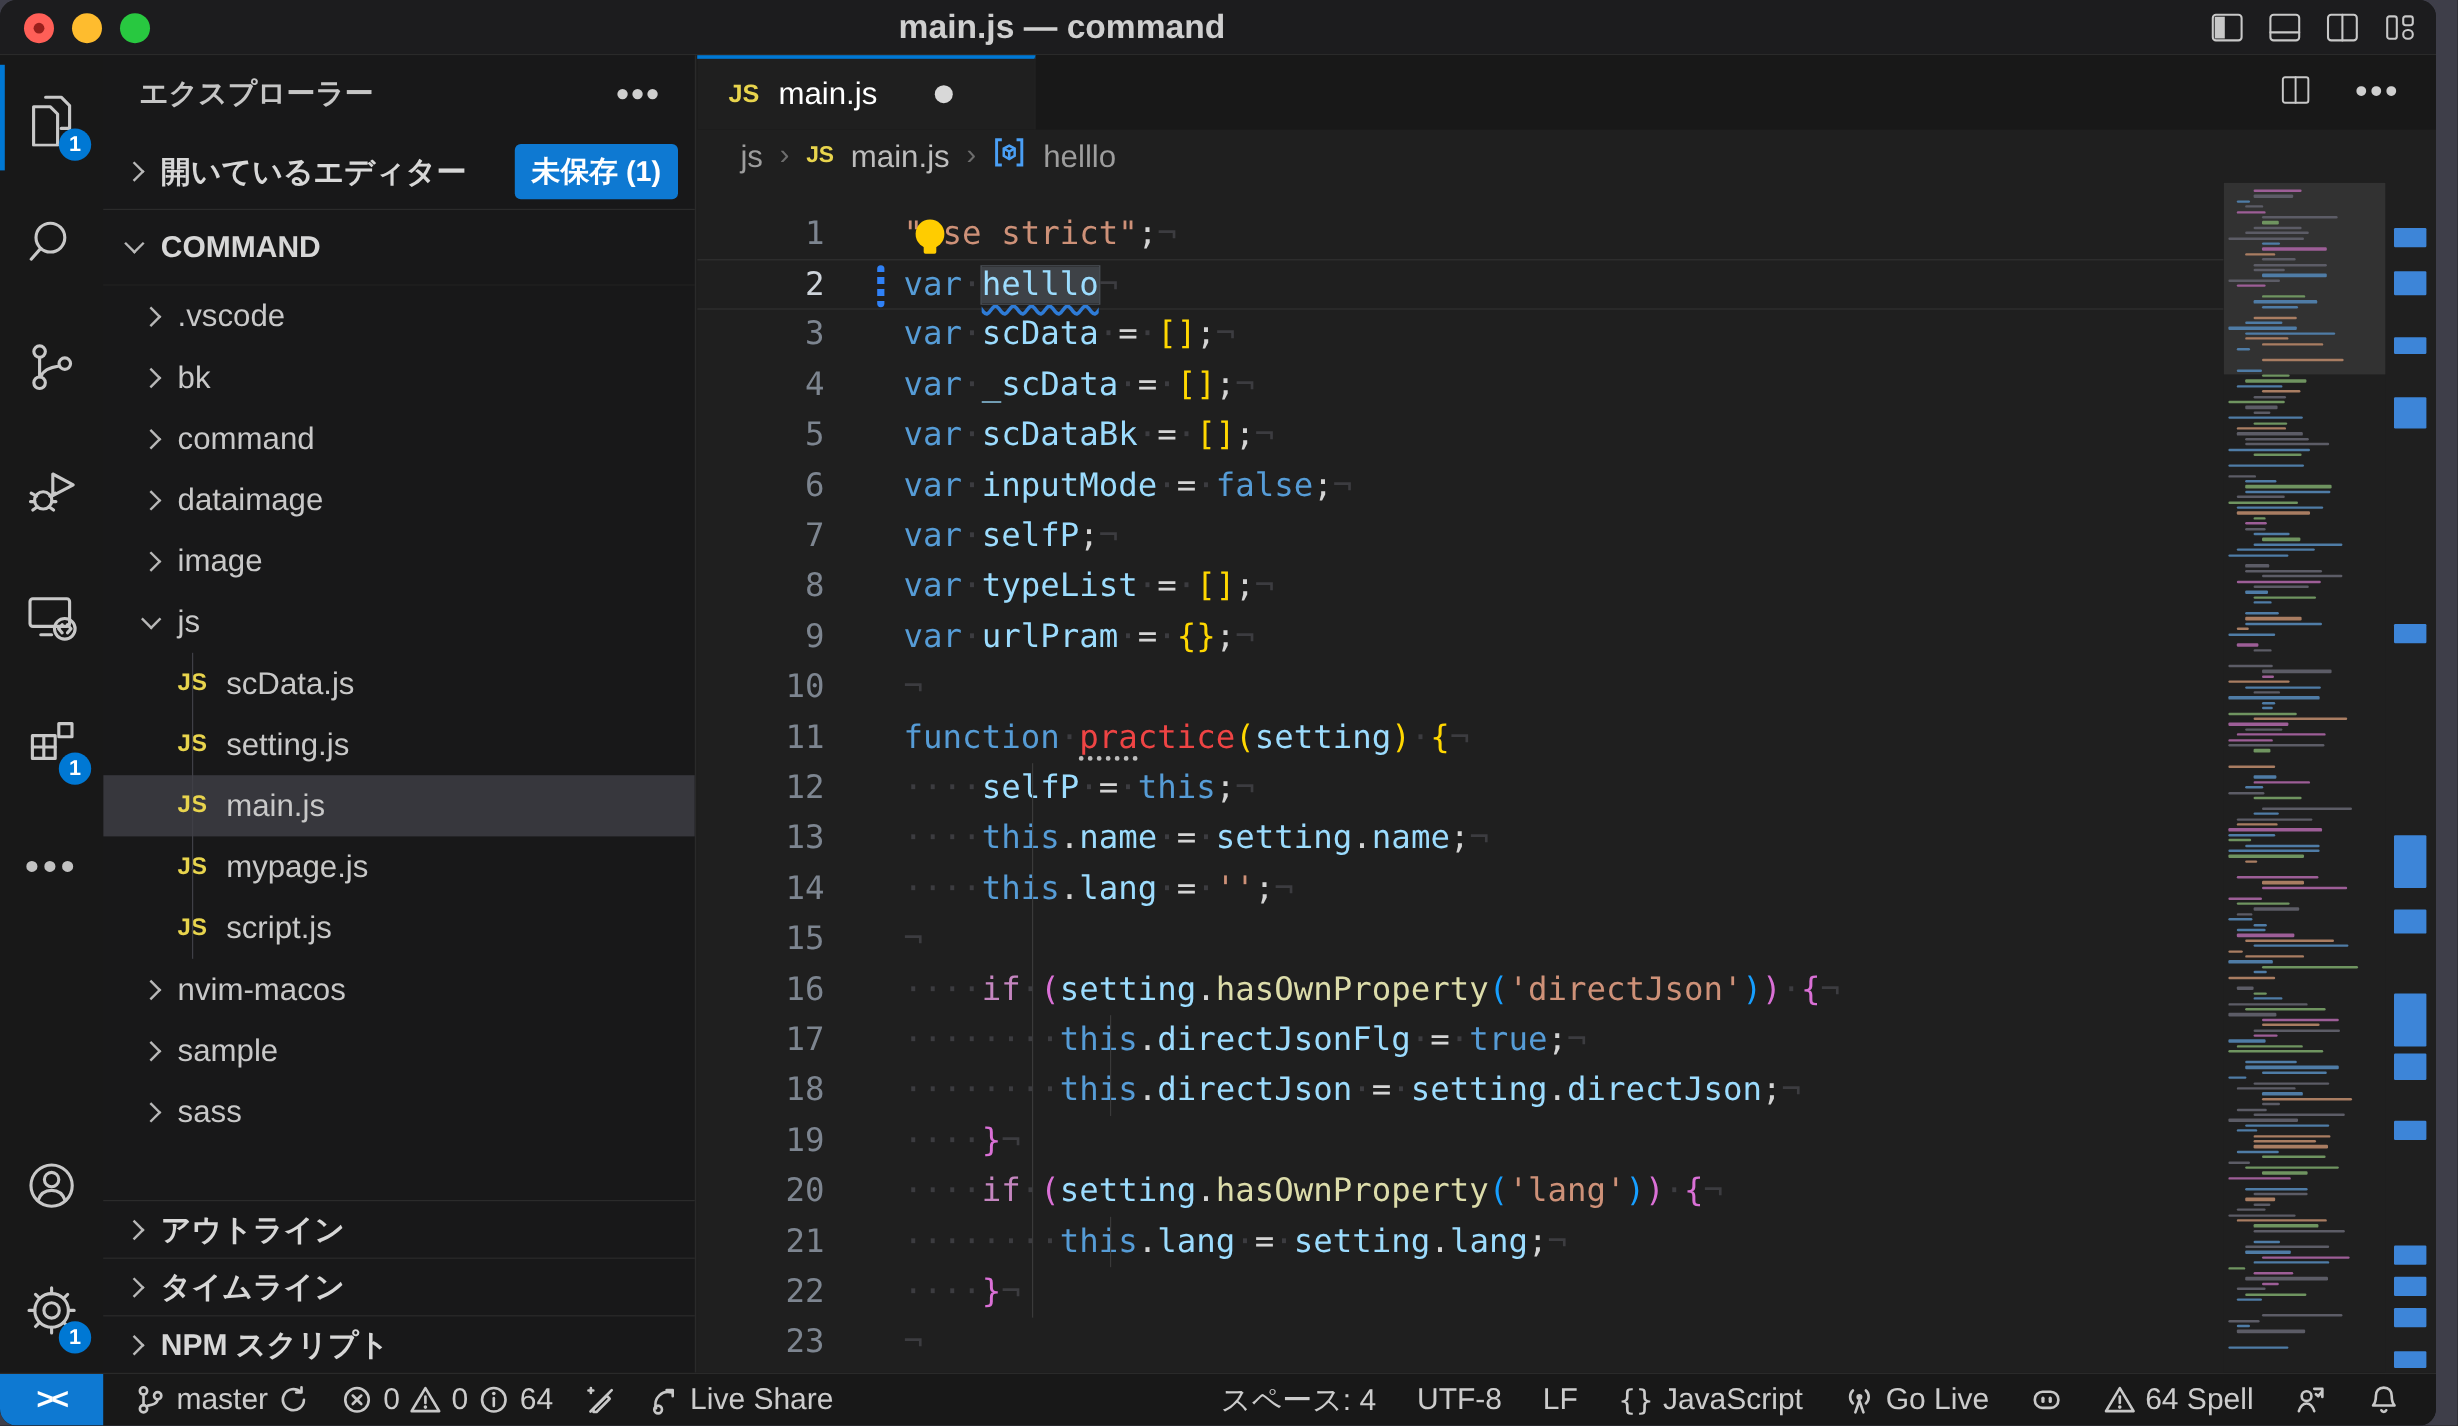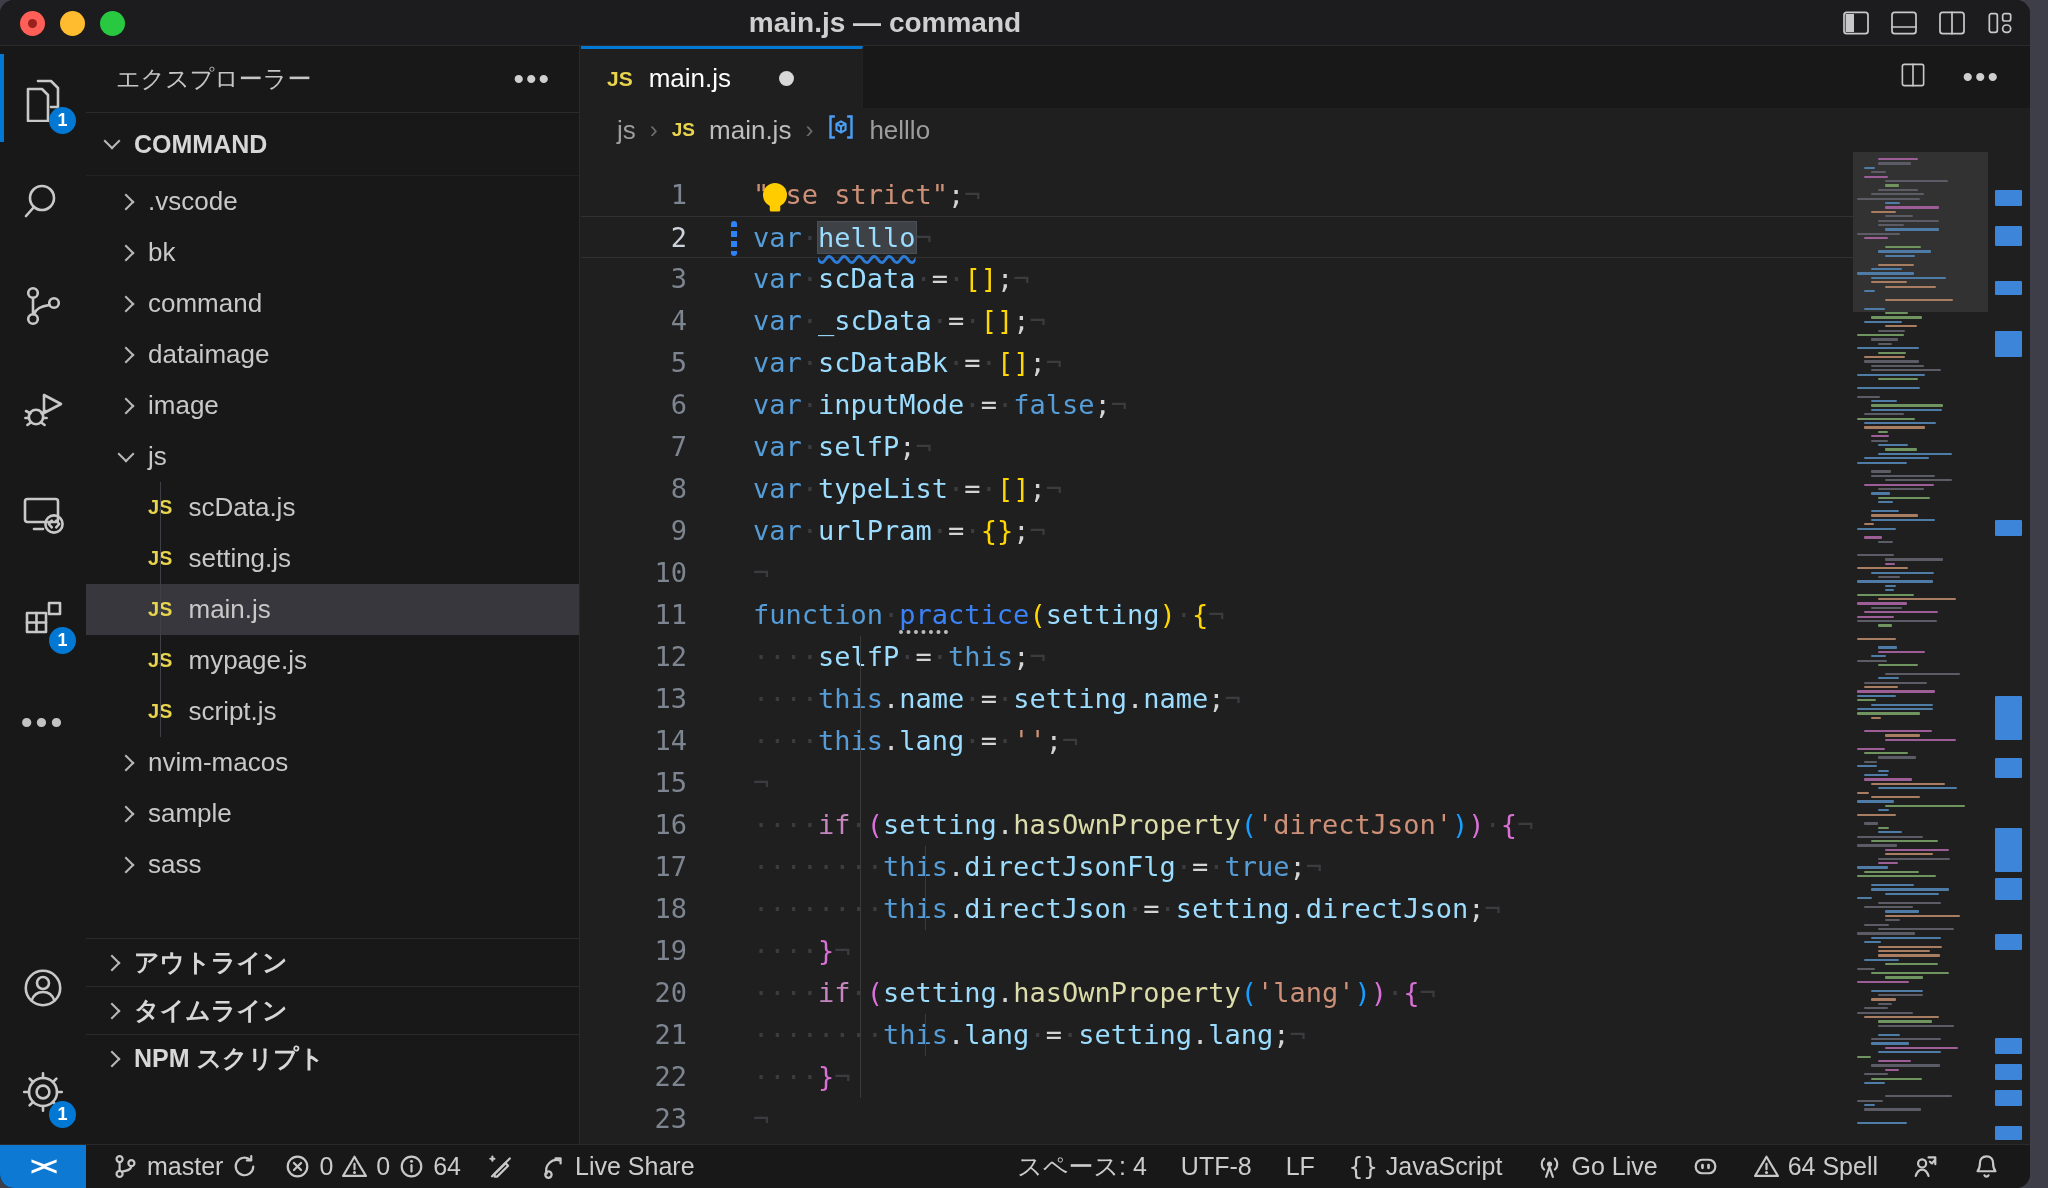--- a/index.html
+++ b/index.html
@@ -22,21 +22,21 @@
   #activitybar{position:absolute;left:0;top:46px;width:86px;height:1098px;background:#181818;}
   .ab-item{position:relative;width:86px;height:104px;display:flex;align-items:center;justify-content:center;}
   .ab-item svg{width:48px;height:48px;}
   .ab-item.active::before{content:"";position:absolute;left:0;top:8px;bottom:8px;width:4px;background:#0078d4;}
   .ab-badge{position:absolute;right:10px;bottom:16px;min-width:27px;height:27px;border-radius:14px;background:#0078d4;color:#fff;font-size:18px;font-weight:bold;text-align:center;line-height:27px;}
   .ab-bottom{position:absolute;bottom:0;left:0;}
   .ab-dots{color:#c2c2c2;font-size:34px;letter-spacing:3px;}
 
   
   #sidebar{position:absolute;left:86px;top:46px;width:494px;height:1098px;background:#181819;border-right:1px solid #2a2a2a;color:#cccccc;}
-  #sb-header{position:relative;height:66px;line-height:66px;padding-left:30px;font-size:24px;color:#c5c5c5;}
+  #sb-header{position:relative;height:66px;line-height:66px;padding-left:30px;font-size:24px;color:#c5c5c5;font-weight:bold;}
   .dots3{position:absolute;right:28px;top:0;color:#cfcfcf;font-size:30px;letter-spacing:2px;cursor:pointer;}
   .sb-row{position:relative;display:flex;align-items:center;font-weight:bold;font-size:25px;color:#d7d7d7;}
   #sb-openeditors{height:62px;padding-left:14px;}
   #sb-openeditors .badge{position:absolute;right:14px;top:8px;background:#0e79d2;color:#fff;border-radius:5px;padding:7px 14px;font-size:24px;font-weight:bold;}
   #sb-root{height:64px;padding-left:14px;border-top:1px solid #2b2b2b;border-bottom:1px solid #222;}
   .chev{display:inline-block;width:12px;height:12px;border-right:2.4px solid #b8b8b8;border-bottom:2.4px solid #b8b8b8;margin:0 16px 0 6px;flex:none;}
   .chev.right{transform:rotate(-45deg);}
   .chev.down{transform:rotate(45deg);margin-top:-6px;}
   #file-tree{position:relative;height:762px;overflow:hidden;}
   .tree-row{position:relative;display:flex;align-items:center;height:51px;font-size:26px;color:#c8c8c8;cursor:pointer;}
@@ -60,21 +60,21 @@
   #breadcrumb .bc-file{color:#bdbdbd;}
 
   #codearea{position:absolute;left:0;top:106px;right:0;bottom:0;overflow:hidden;font-family:"DejaVu Sans Mono",monospace;font-size:27px;}
   #code-lines{position:absolute;left:0;top:22px;right:177px;}
   .line{position:relative;height:42px;line-height:42px;white-space:pre;}
   .line.current{border-top:1.5px solid #313131;border-bottom:1.5px solid #313131;}
   .lnum{display:inline-block;width:106px;text-align:right;color:#7d8590;}
   .line.current .lnum{color:#cdd3da;}
   .ltext{position:absolute;left:172px;top:0;}
   .c-kw{color:#569cd6;} .c-ctrl{color:#c586c0;} .c-var{color:#9cdcfe;}
-  .c-fn{color:#3b82f6;} .c-mth{color:#dcdcaa;} .c-str{color:#ce9178;}
+  .c-fn{color:#ef4444;} .c-mth{color:#dcdcaa;} .c-str{color:#ce9178;}
   .c-pn{color:#d4d4d4;} .c-b1{color:#ffd700;} .c-b2{color:#da70d6;}
   .c-b3{color:#179fff;} .c-ws{color:#3c3c40;}
   .c-hl{background:#3e4247;box-shadow:0 0 0 1px #494e54;}
   .c-sq{text-decoration:underline;text-decoration-style:wavy;text-decoration-color:#2e7bd6;text-decoration-thickness:2.5px;text-underline-offset:8px;}
   .c-hint{border-bottom:4px dotted #bdbdbd;}
   .mod-marker{position:absolute;left:150px;top:4px;width:6px;height:35px;border-radius:3px;
     background:repeating-linear-gradient(180deg,#2f81f7 0 6px,transparent 6px 10px);}
   .indent-guide{position:absolute;width:0;border-left:1.5px solid #3a3a3a;}
   #bulb{position:absolute;left:176px;top:28px;width:36px;height:40px;}
 
@@ -193,20 +193,25 @@
           </svg>
         <span class="ab-badge">1</span>
       </div>
     </div>
   </div>
 
   <div id="sidebar">
     <div id="sb-header">
       <span>エクスプローラー</span>
       <span class="dots3">•••</span>
+    </div>
+    <div class="sb-row" id="sb-openeditors">
+      <span class="chev right"></span>
+      <span>開いているエディター</span>
+      <span class="badge">未保存 (1)</span>
     </div>
     <div class="sb-row" id="sb-root">
       <span class="chev down"></span>
       <span>COMMAND</span>
     </div>
     <div id="file-tree">
         <div class="tree-row" style="padding-left: 28px;">
           <span class="chev right"></span>
           <span>.vscode</span>
         </div>

